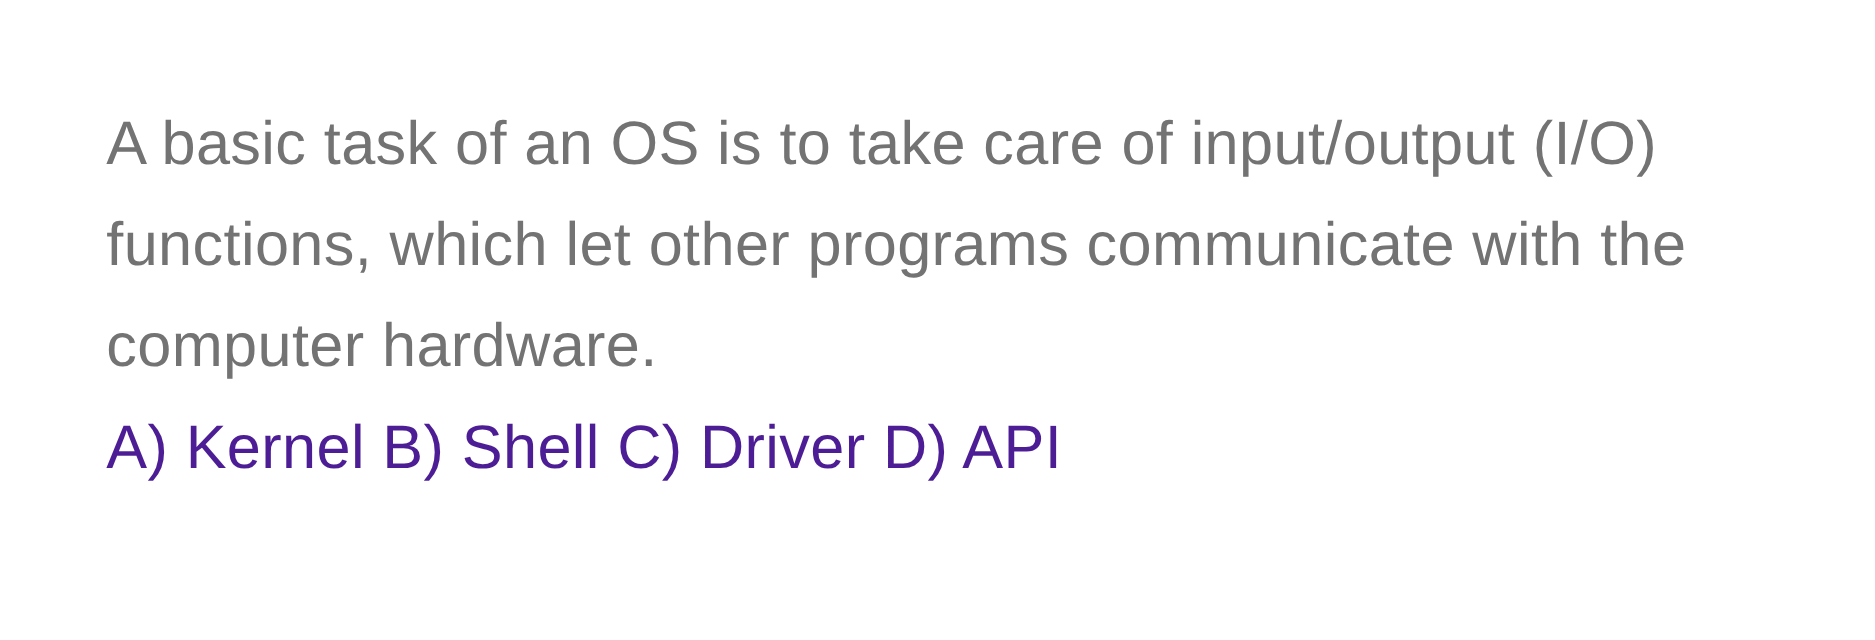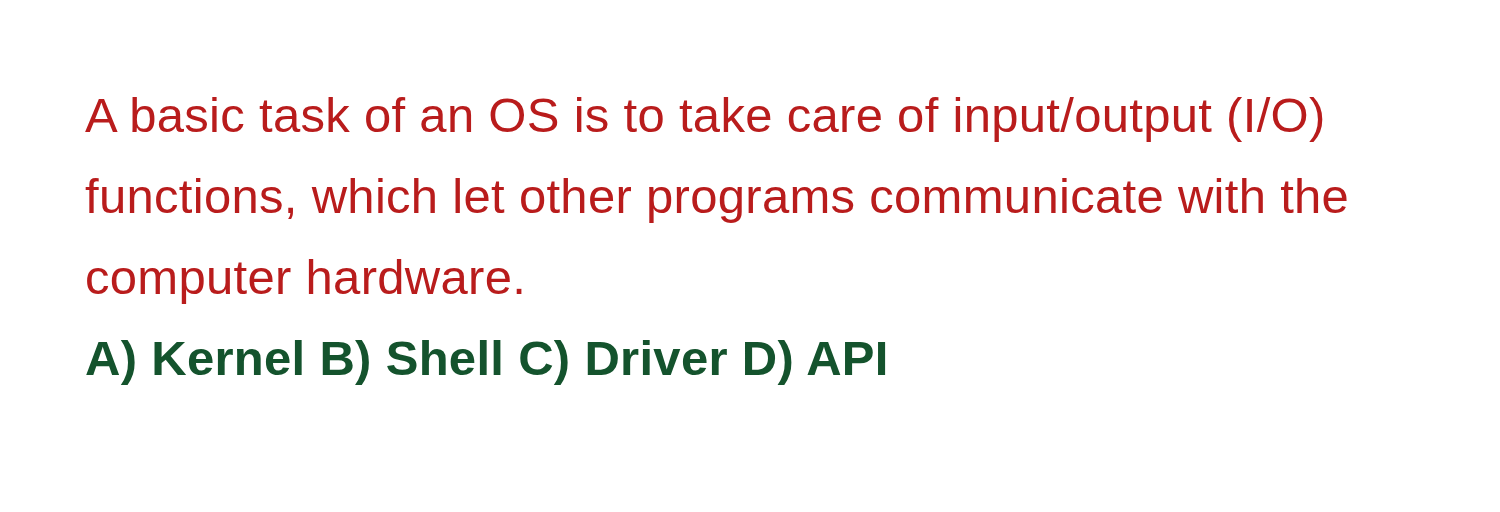--- a/index.html
+++ b/index.html
@@ -13,29 +13,29 @@
       background: #ffffff;
       font-family: -apple-system, BlinkMacSystemFont, "Segoe UI", Helvetica, Arial, sans-serif;
       padding: 75px 85px;
       display: flex;
       flex-direction: column;
       justify-content: flex-start;
     }
     .question-text {
       font-size: 49px;
       line-height: 1.65;
-      color: #b91c1c;
+      color: #737373;
       letter-spacing: 0.3px;
       font-weight: 400;
     }
     .options-text {
       font-size: 49px;
       line-height: 1.65;
-      color: #14532d;
+      color: #4c1d95;
       letter-spacing: 0.3px;
-      font-weight: 700;
+      font-weight: 400;
     }
   </style>
 </head>
 <body>
 
 <div class="question-text">A basic task of an OS is to take care of input/output (I/O) functions, which let other programs communicate with the computer hardware.</div>
 <div class="options-text">A) Kernel B) Shell C) Driver D) API</div>
 
 </body></html>

